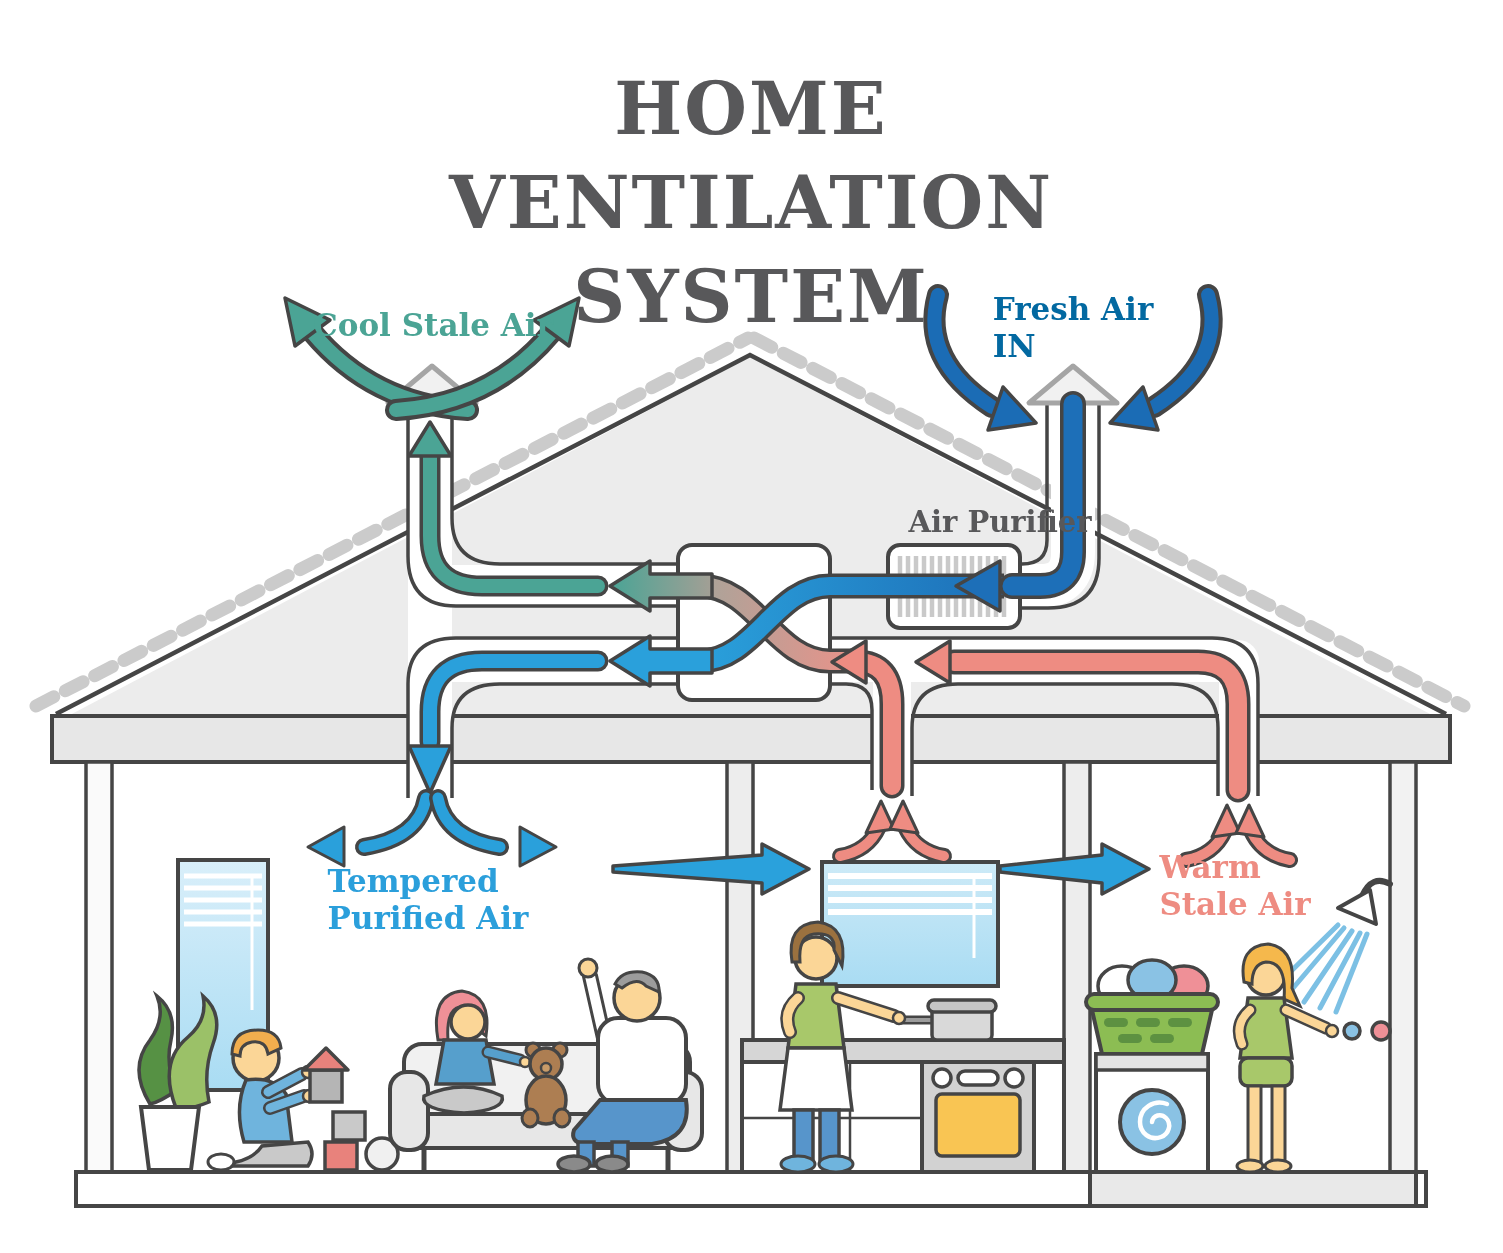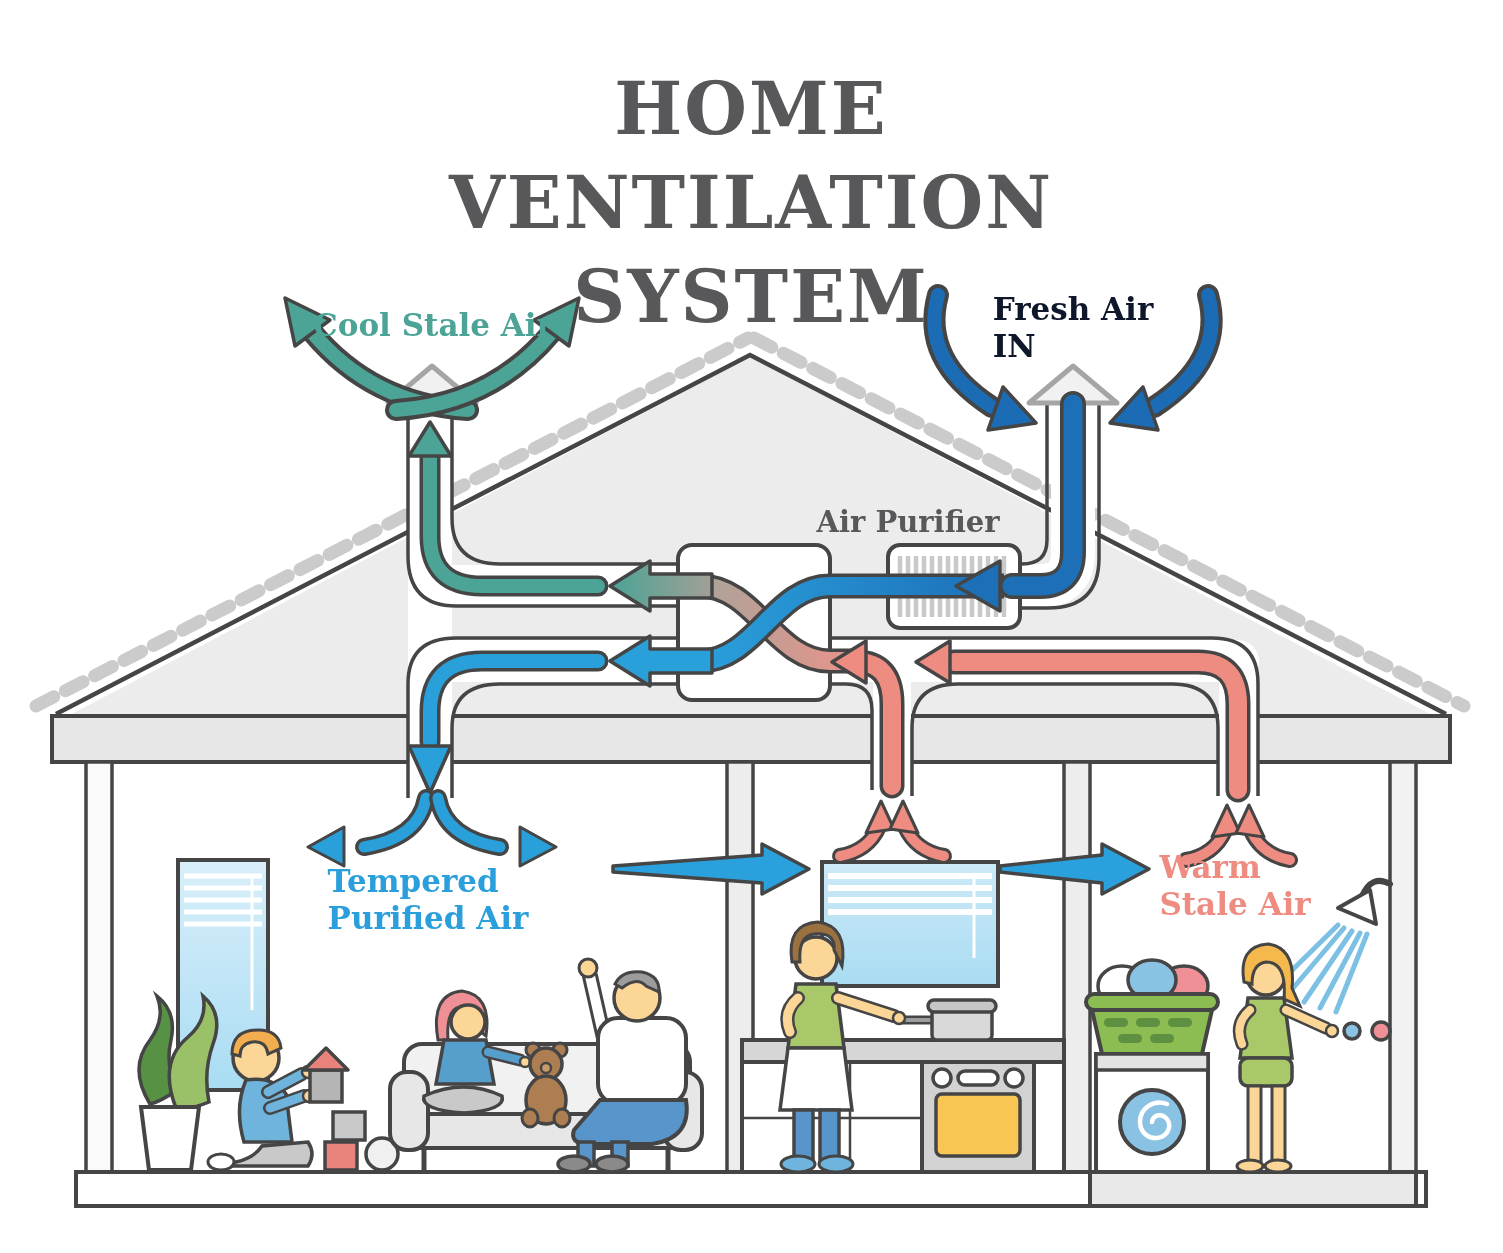--- a/index.html
+++ b/index.html
@@ -5,21 +5,21 @@
   html,body{margin:0;padding:0;background:#fff;}
   #canvas{position:relative;width:1503px;height:1253px;background:#ffffff;overflow:hidden;
           font-family:"DejaVu Serif","Liberation Serif",serif;}
   svg{position:absolute;left:0;top:0;}
   .lbl{position:absolute;transform:translate(-50%,-50%);font-weight:bold;
        white-space:nowrap;line-height:1.2;}
   .lbl span{display:block;}
   #title{position:absolute;left:751px;top:62px;transform:translateX(-50%);text-align:center;
          color:#58585a;font-weight:bold;font-size:72px;letter-spacing:2px;line-height:94px;}
   .teal-text{color:#4ba495;font-size:31px;}
-  .blue-text{color:#0f172a;font-size:31px;}
+  .blue-text{color:#0369a1;font-size:31px;}
   .gray-text{color:#58585a;font-size:29px;}
   .ltblue-text{color:#2b9fdb;font-size:31px;}
   .pink-text{color:#ee8c82;font-size:31px;}
 </style>
 </head>
 <body>
 
 <div id="canvas">
 
 <svg width="1503" height="1253" viewBox="0 0 1503 1253">
@@ -390,21 +390,21 @@
 <div class="lbl teal-text" style="left:433px;top:326px;">
   <span>Cool Stale Air</span>
 </div>
 
 <div class="lbl blue-text" style="left:1073px;top:328px;">
   <span>Fresh Air</span>
   <span>IN</span>
 </div>
 
 
-<div class="lbl gray-text" style="left:908px;top:522px;">
+<div class="lbl gray-text" style="left:1000px;top:522px;">
   <span>Air Purifier</span>
 </div>
 
 <div class="lbl pink-text" style="left:1235px;top:886px;">
   <span>Warm</span>
   <span>Stale Air</span>
 </div>
 
 <div class="lbl ltblue-text" style="left:428px;top:900px;">
   <span>Tempered</span>

